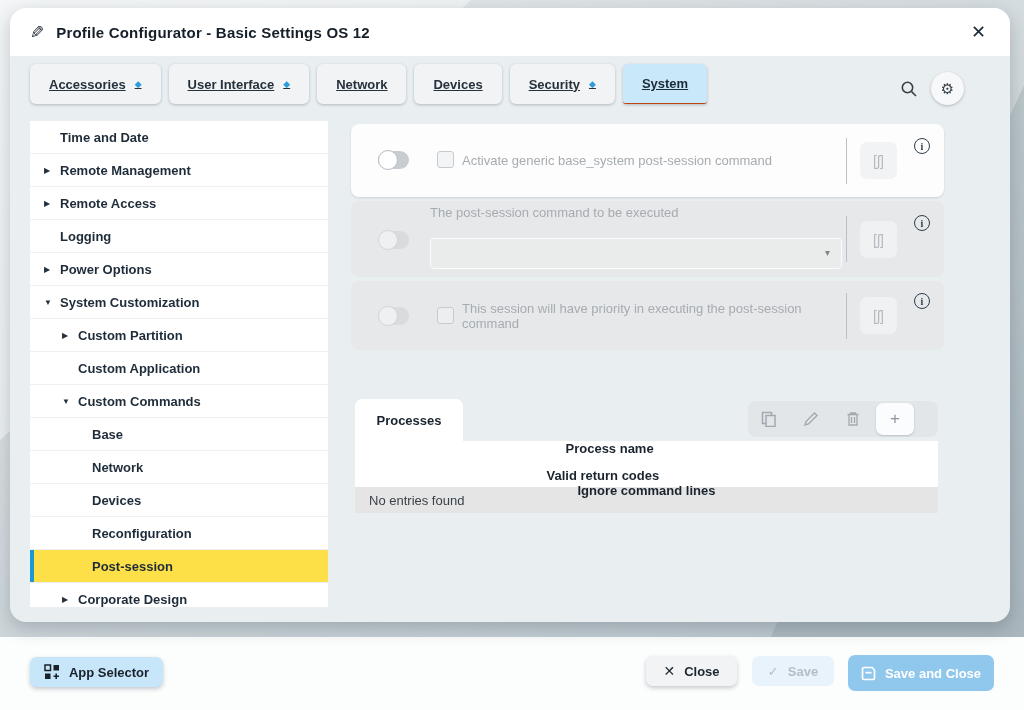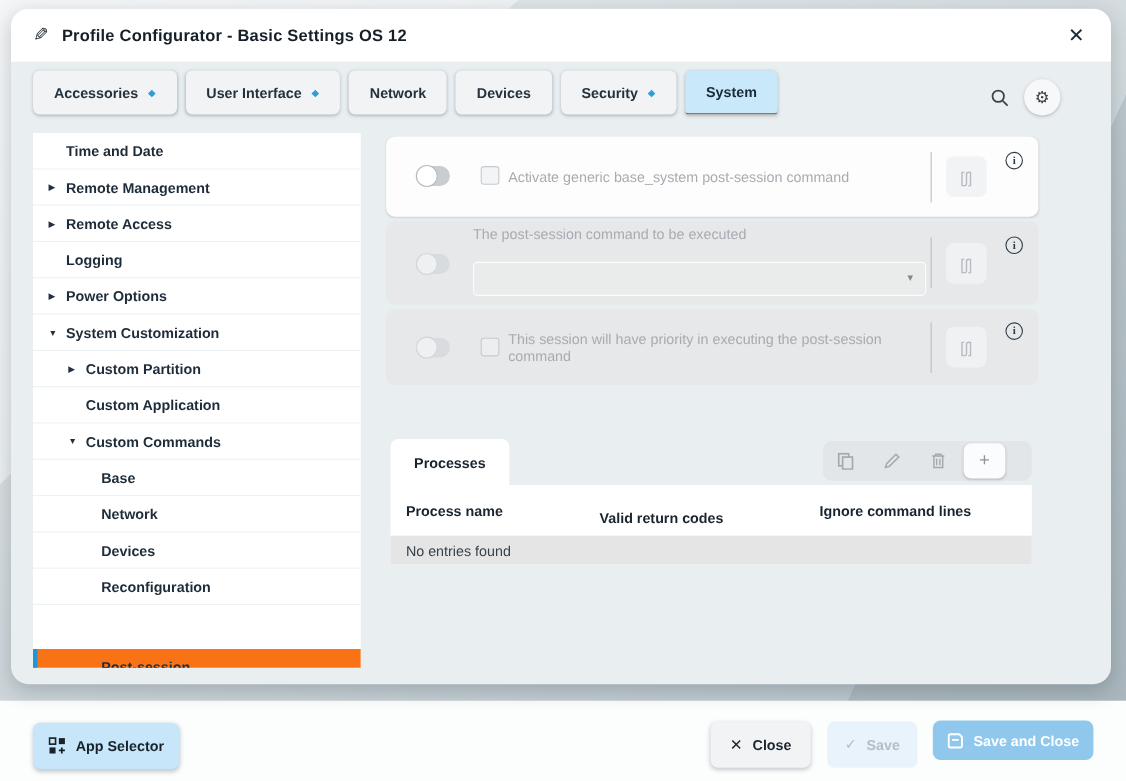--- a/index.html
+++ b/index.html
@@ -19,39 +19,39 @@
   .dlg-header { position:absolute; left:0; top:0; width:100%; height:48px; background:#ffffff;
                 display:flex; align-items:center; padding:0 24px 0 20px; }
   .pencil { font-size:17px; color:#1b242d; margin-right:12px; transform:scaleX(-1); display:inline-block; }
   .dlg-title { font-size:15px; font-weight:bold; color:#161f28; letter-spacing:.2px; }
   .dlg-close { margin-left:auto; font-size:18px; color:#1d2a36; cursor:pointer; line-height:1; }
 
   
   .tabbar { position:absolute; left:20px; top:56px; display:flex; gap:8px; align-items:flex-end; }
   .tab { height:40px; background:#f1f3f4; border-radius:6px; display:flex; align-items:center;
          gap:9px; padding:0 19px; font-size:13px; font-weight:bold; color:#25313c;
-         box-shadow:0 1px 3px rgba(70,85,95,.35); cursor:pointer; }
+         box-shadow:0 1px 3px rgba(70,85,95,.35); cursor:pointer;text-decoration:underline; }
   .tab .diamond { color:#2d9ed9; font-size:9px; line-height:1; }
   .tab.active { background:#c9e8fa; border-bottom:1px solid #c2410c; border-radius:6px 6px 3px 3px;
                 color:#1a2a36; }
   .searchwrap { position:absolute; right:92px; top:72px; }
   .round-btn { position:absolute; right:46px; top:64px; width:33px; height:33px; border-radius:50%;
                background:#f7f8f9; box-shadow:0 1px 3px rgba(70,85,95,.35); display:flex;
                align-items:center; justify-content:center; font-size:15px; color:#39424a; cursor:pointer; }
 
   
   .sidebar { position:absolute; left:20px; top:113px; width:298px; height:486px; background:#ffffff;
              overflow:hidden; }
   .side-row { position:relative; height:33px; display:flex; align-items:center;
               border-bottom:1px solid #eef1f3; font-size:13px; font-weight:bold; color:#1e2c3a;
               cursor:pointer; }
   .side-row .arrow { position:absolute; font-size:8px; color:#24313d; }
   .lvl0 .arrow { left:14px; } .lvl1 .arrow { left:32px; }
   .lvl0 .lbl { margin-left:30px; } .lvl1 .lbl { margin-left:48px; } .lvl2 .lbl { margin-left:62px; }
-  .side-row.selected { background:#f97316;margin-top:40px; }
+  .side-row.selected { background:#fde047; }
   .side-row.selected::before { content:""; position:absolute; left:0; top:0; bottom:0; width:4px; background:#1f97d4; }
 
   
   .card { position:absolute; left:341px; width:593px; border-radius:8px; }
   .card.white { background:#fdfdfd; box-shadow:0 1px 2px rgba(70,85,95,.18); }
   .card.gray  { background:#e6e8ea; }
   .toggle { position:absolute; width:31px; height:18px; border-radius:9px; background:#c8cdd2; }
   .toggle .knob { position:absolute; left:0; top:-1px; width:20px; height:20px; border-radius:50%;
                   background:#fff; border:1px solid #b6bcc1; }
   .toggle.dim { background:#d9dcdf; } .toggle.dim .knob { background:#eef0f2; border-color:#d2d6d9; }
@@ -71,27 +71,27 @@
   .proc-tab { position:absolute; left:345px; top:391px; width:108px; height:42px; background:#ffffff;
               border-radius:7px 7px 0 0; display:flex; align-items:center; justify-content:center;
               font-size:13px; font-weight:bold; color:#18232d; }
   .proc-toolbar { position:absolute; left:738px; top:393px; width:190px; height:36px; background:#e2e6e8;
                   border-radius:8px; display:flex; align-items:center; }
   .tool-ic { width:42px; display:flex; align-items:center; justify-content:center; color:#a2a9af; }
   .add-btn { width:38px; height:32px; margin-left:2px; background:#fbfcfd; border-radius:7px;
              box-shadow:0 1px 2px rgba(70,85,95,.25); display:flex; align-items:center;
              justify-content:center; font-size:17px; color:#8d959c; cursor:pointer; }
   .proc-table { position:absolute; left:345px; top:433px; width:583px; background:#ffffff; }
-  .thead { display:flex; height:46px; align-items:center; font-size:13px; font-weight:bold; color:#1a242e; }
+  .thead { display:flex; height:46px; align-items:center; font-size:13px; font-weight:bold; color:#1a242e;flex-direction:column; }
   .th1 { width:190px; padding-left:14px; } .th2 { width:200px;margin-top:12px; } .th3 { flex:1; }
   .empty-row { height:26px; background:#e5e5e5; display:flex; align-items:center; padding-left:14px;
                font-size:13px; color:#39424a; }
 
   
-  .btn { position:absolute; height:42px; border-radius:7px; display:flex; align-items:center;
+  .btn { position:absolute; height:30px; border-radius:7px; display:flex; align-items:center;
          justify-content:center; gap:9px; font-size:13px; font-weight:bold; cursor:pointer; }
   .btn-app { left:30px; top:657px; width:133px; background:#c7e6f9; color:#19222b;
              box-shadow:0 2px 4px rgba(70,85,95,.3); }
   .btn-close { left:646px; top:656px; width:91px; background:#f2f3f4; color:#1c262f;
                box-shadow:0 2px 4px rgba(70,85,95,.3); }
   .btn-save { left:752px; top:656px; width:82px; background:#e9f3fb; color:#b7bdc4; }
   .btn-sac { left:848px; top:655px; width:146px; height:36px; background:#90c8ed; color:#ffffff; }
   .xglyph { font-size:14px; } .chkglyph { font-size:13px; }
   svg { display:block; }
 </style>

